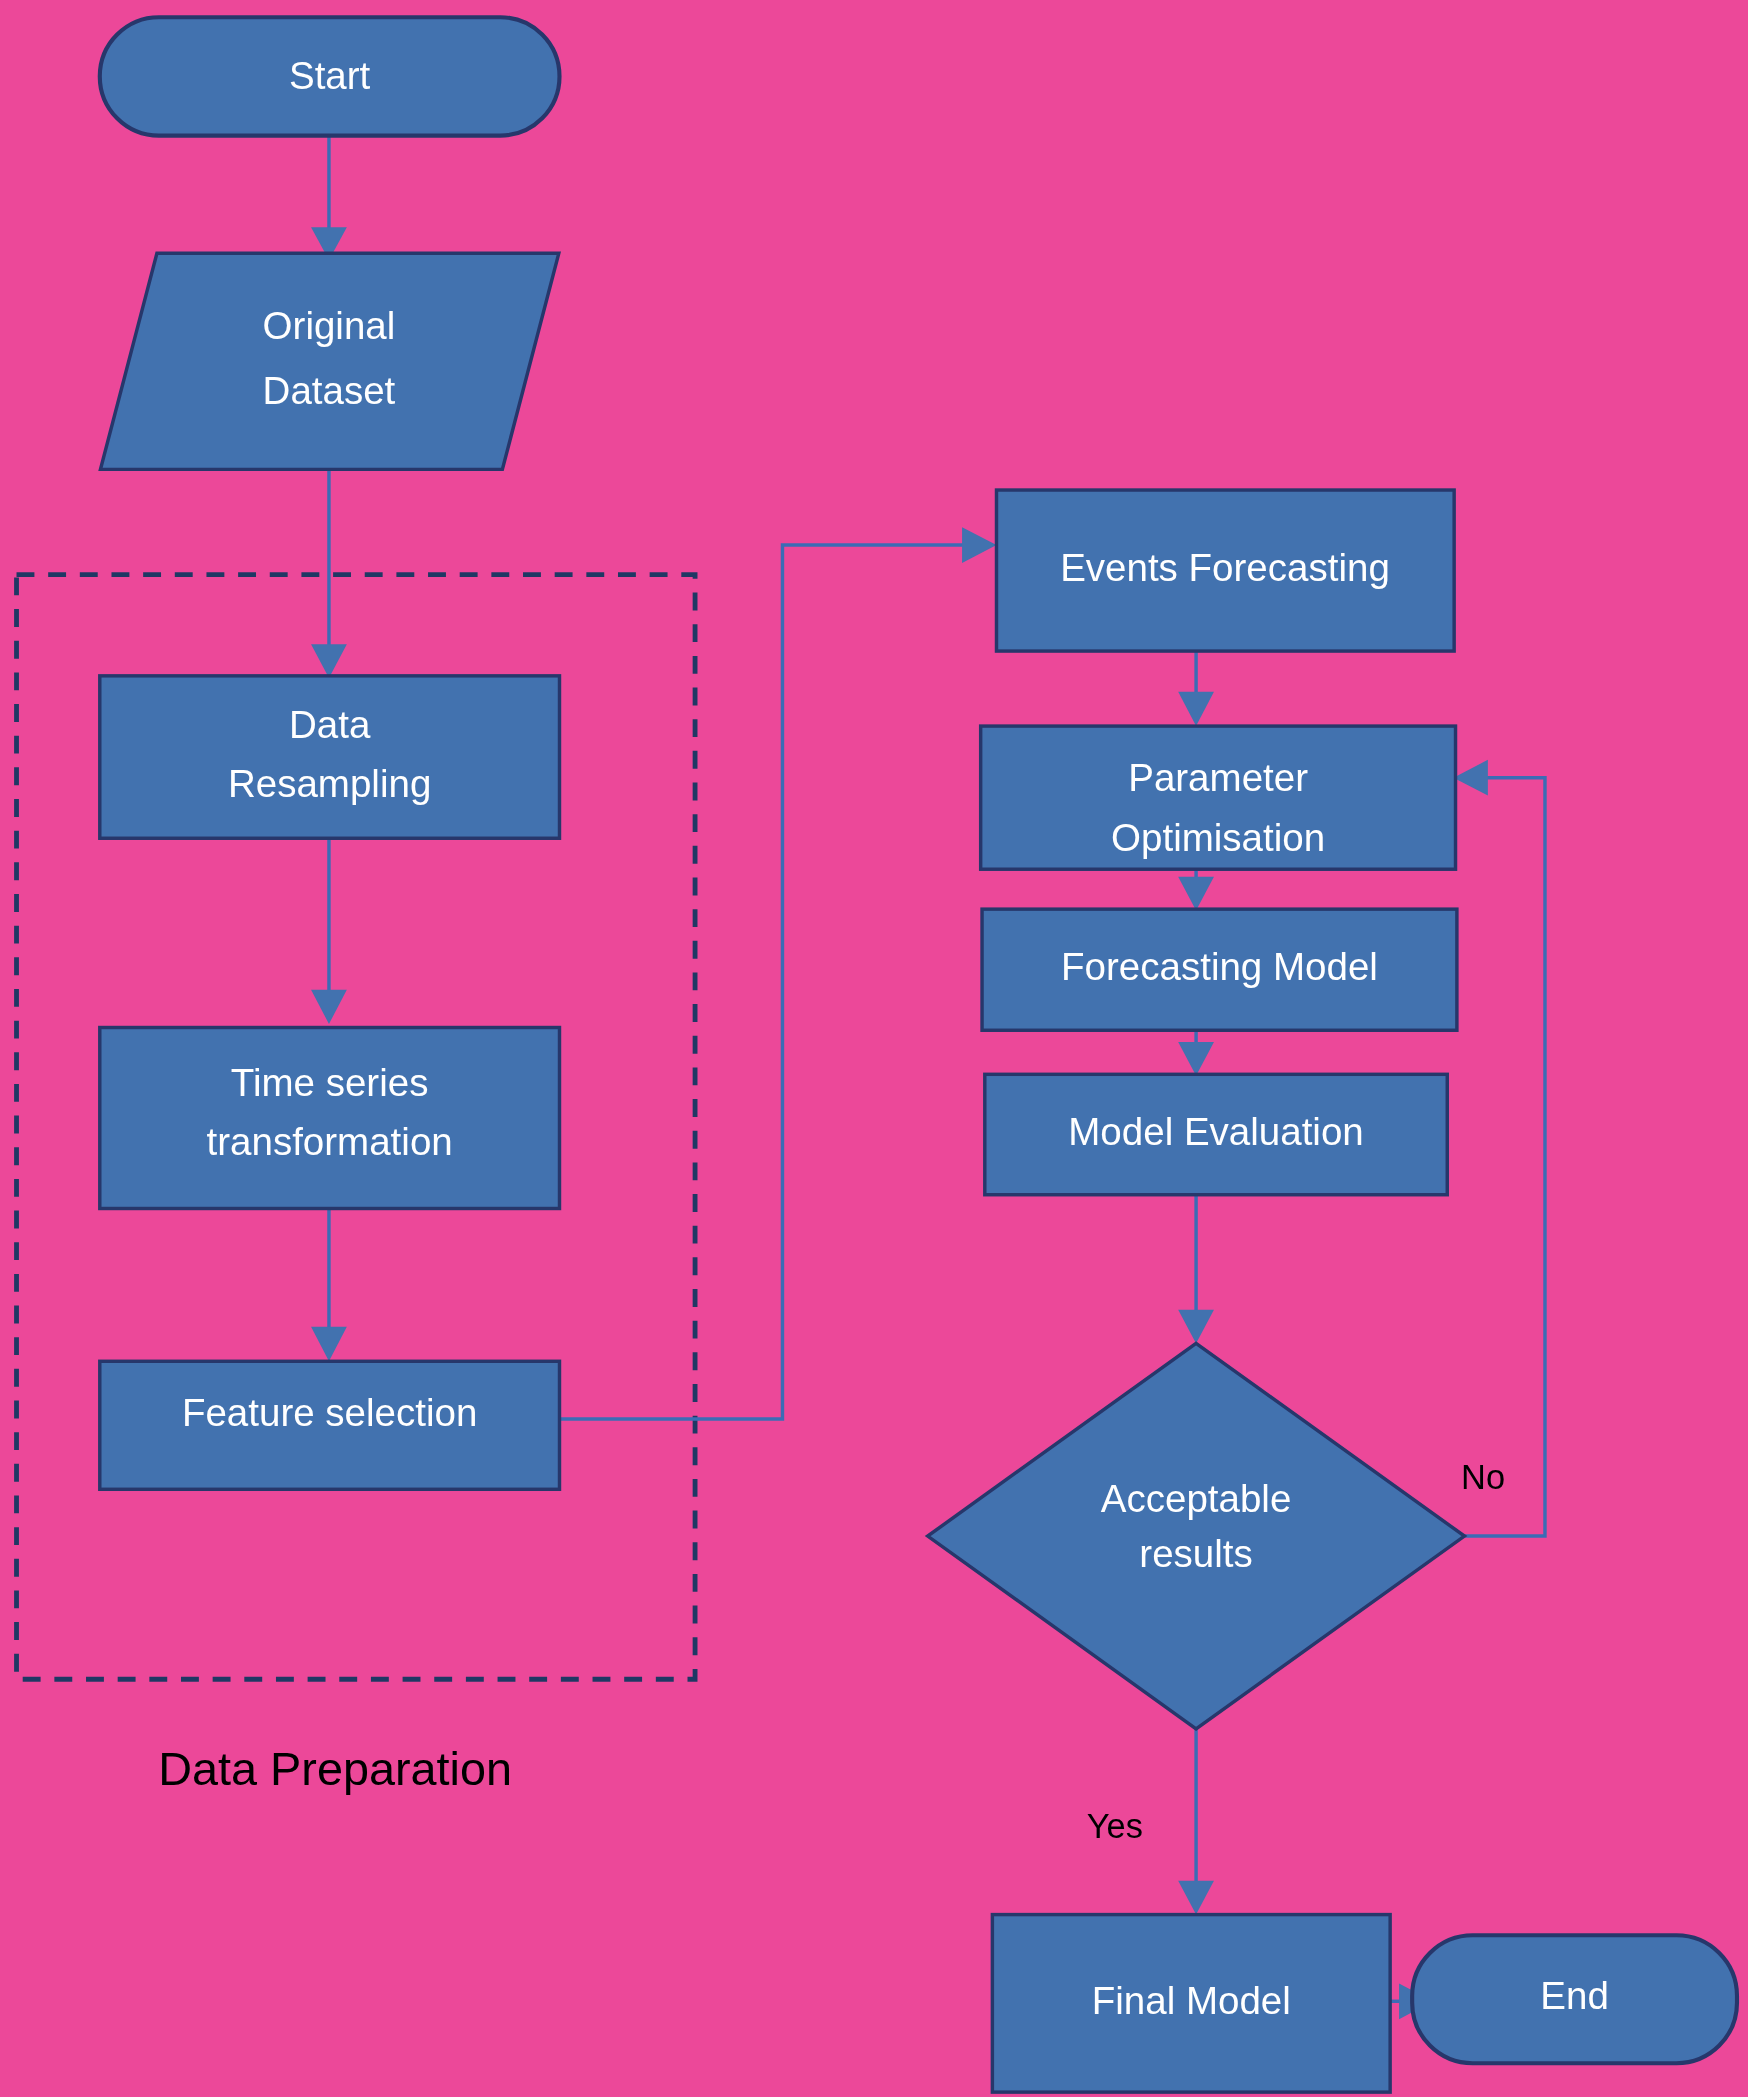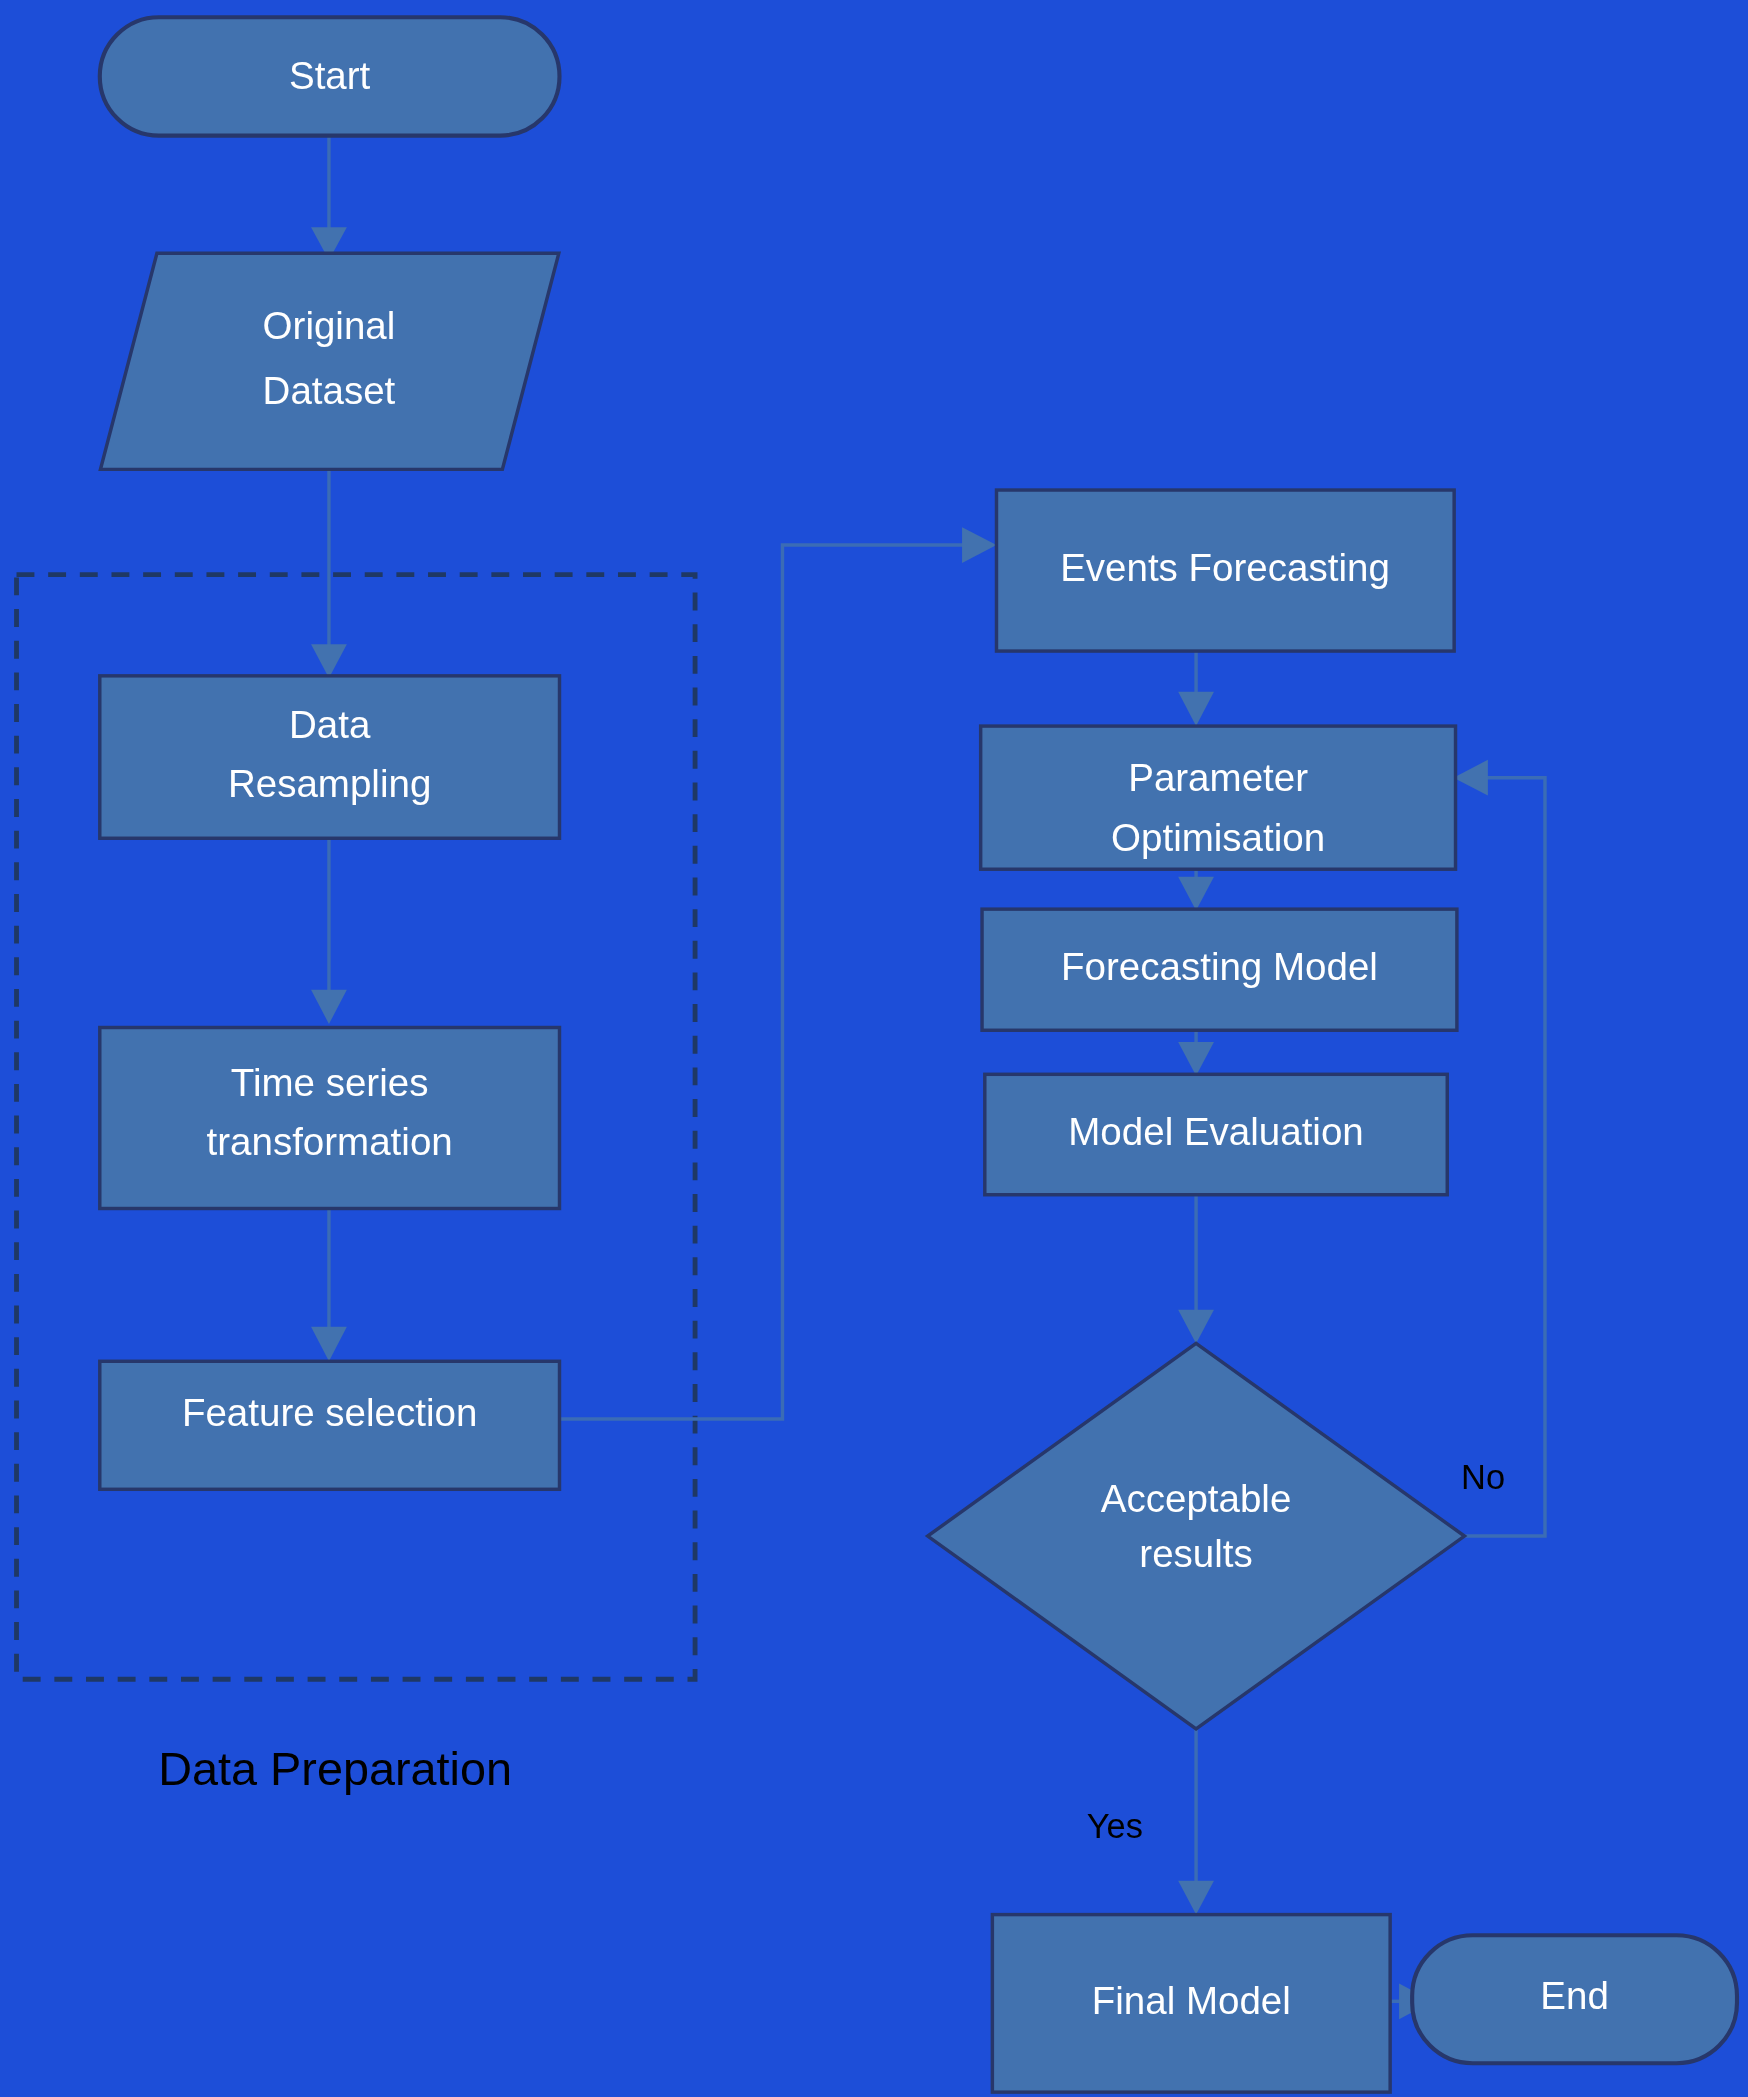--- a/index.html
+++ b/index.html
@@ -7,21 +7,21 @@
     padding: 0;
     background: #ffffff;
   }
   body {
     font-family: "Liberation Sans", sans-serif;
   }
   #canvas {
     position: relative;
     width: 1748px;
     height: 2097px;
-    background: #1d4ed8;
+    background: #ec4899;
     overflow: hidden;
   }
   svg#diagram {
     position: absolute;
     top: 0;
     left: 0;
     width: 1748px;
     height: 2097px;
   }
   .node-label {

